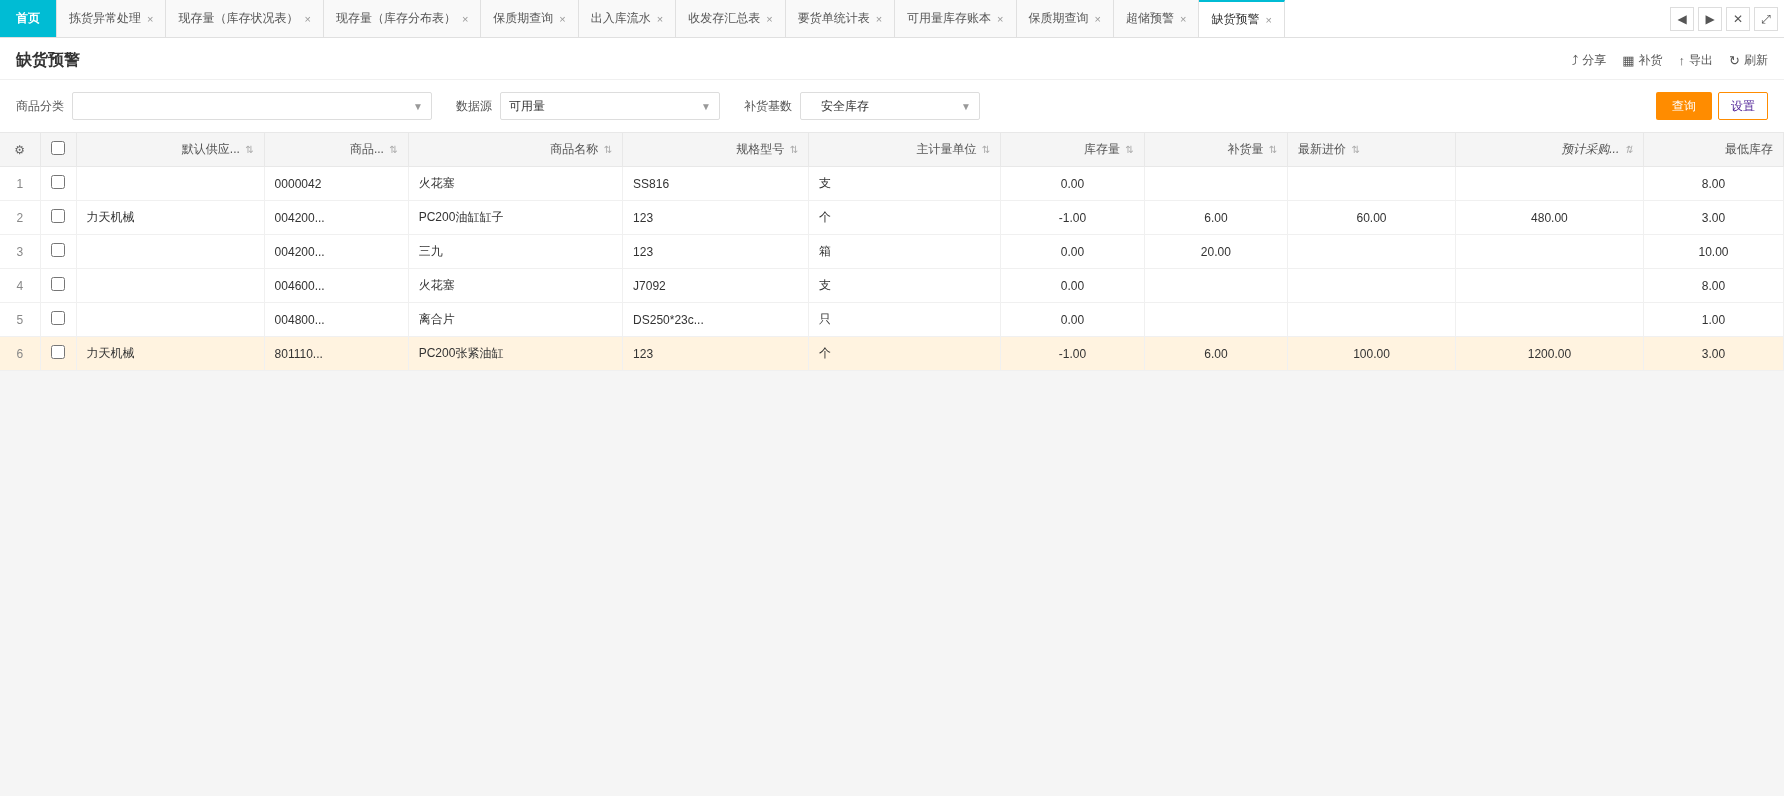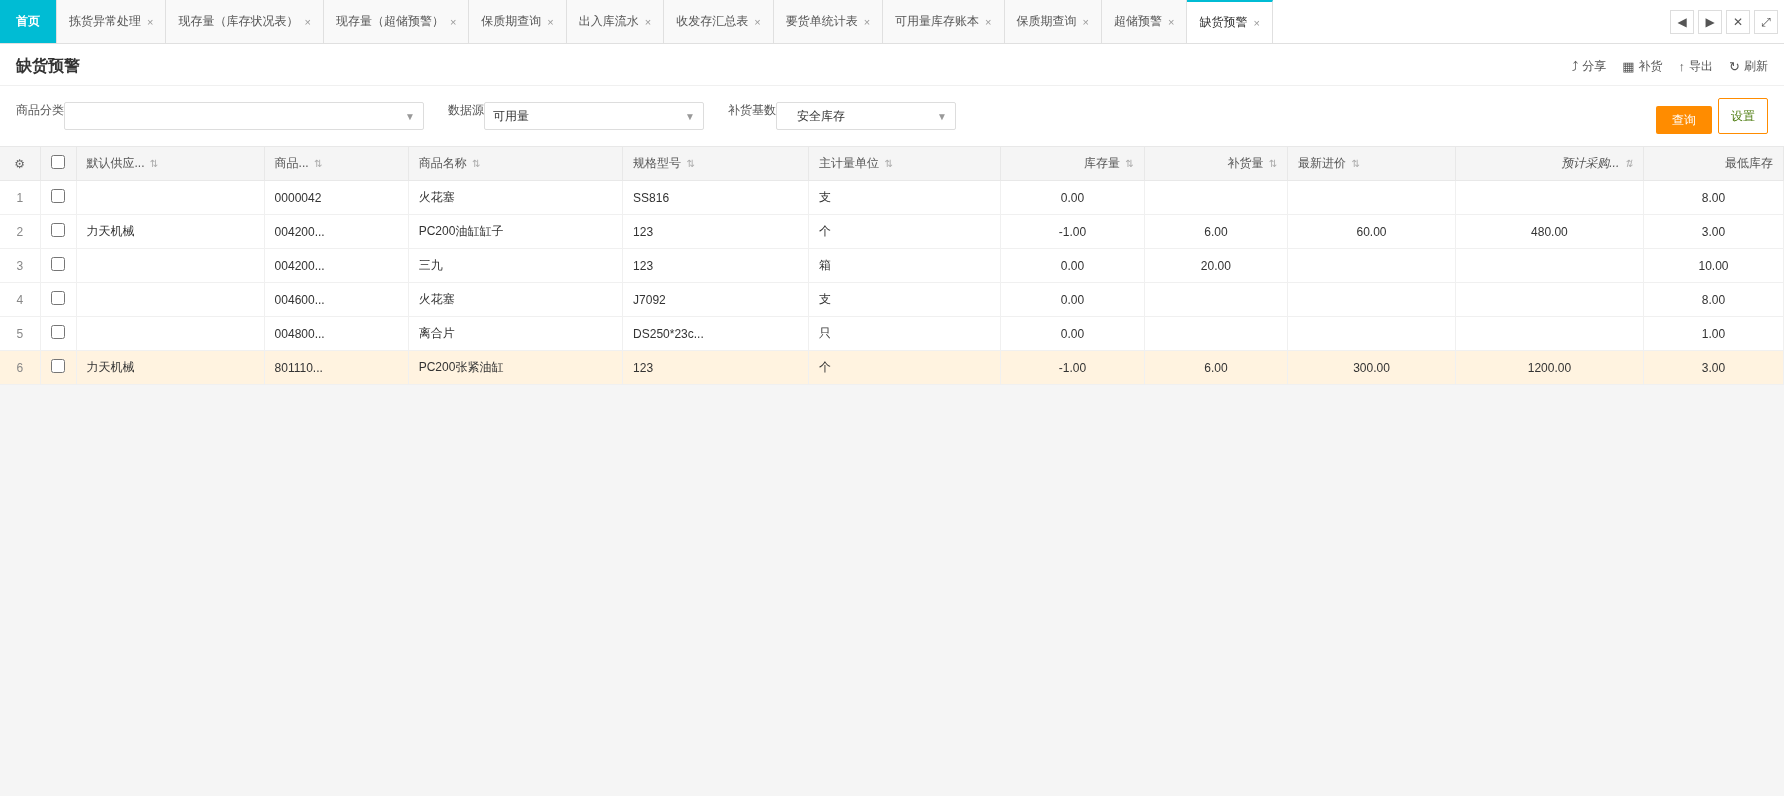--- a/index.html
+++ b/index.html
@@ -4,21 +4,21 @@
   <style>
     * { margin: 0; padding: 0; box-sizing: border-box; }
     body { font-family: 'Microsoft YaHei', Arial, sans-serif; font-size: 12px; background: #f5f5f5; color: #333; overflow-x: hidden; }
 
     
     .tab-bar {
       display: flex;
       align-items: center;
       background: #fff;
       border-bottom: 1px solid #e0e0e0;
-      height: 44px;
+      height: 38px;
       overflow: hidden;
     }
     .tab-item {
       display: flex;
       align-items: center;
       padding: 0 12px;
       height: 100%;
       border-right: 1px solid #e0e0e0;
       white-space: nowrap;
       cursor: pointer;
@@ -102,20 +102,22 @@
     
     .filter-bar {
       display: flex;
       align-items: center;
       padding: 12px 16px;
       gap: 24px;
       flex-wrap: wrap;
     }
     .filter-group {
       display: flex;
+      align-items: center;
+      gap: 8px;
     }
     .filter-label {
       color: #555;
       white-space: nowrap;
       font-size: 12px;
     }
     .filter-select {
       display: flex;
       align-items: center;
       border: 1px solid #ddd;
@@ -136,27 +138,27 @@
       color: #fff;
       border: none;
       padding: 6px 16px;
       border-radius: 2px;
       cursor: pointer;
       font-size: 12px;
       height: 28px;
     }
     .btn-settings {
       background: #fff;
-      color: #4d7c0f;
+      color: #4c1d95;
       border: 1px solid #ff8c00;
       padding: 4px 12px;
       border-radius: 2px;
       cursor: pointer;
       font-size: 12px;
-      height: 36px;
+      height: 28px;
     }
 
     .filter-actions {
       margin-left: auto;
       display: flex;
       flex-direction: row;
       gap: 6px;
       align-items: flex-end;
     }
 
@@ -170,21 +172,21 @@
       border-collapse: collapse;
       font-size: 12px;
     }
     thead tr {
       background: #f5f5f5;
       border-top: 1px solid #e8e8e8;
       border-bottom: 1px solid #e8e8e8;
     }
     thead th {
       padding: 8px 10px;
-      text-align: left;
+      text-align: right;
       color: #555;
       font-weight: normal;
       border-right: 1px solid #e8e8e8;
       white-space: nowrap;
     }
     thead th:first-child { width: 40px; text-align: center; }
     tbody tr {
       border-bottom: 1px solid #f0f0f0;
       background: #fff;
     }
@@ -212,21 +214,21 @@
   </div>
   <div class="tab-item">
     <span>拣货异常处理</span>
     <span class="close-btn">×</span>
   </div>
   <div class="tab-item">
     <span>现存量（库存状况表）</span>
     <span class="close-btn">×</span>
   </div>
   <div class="tab-item">
-    <span>现存量（超储预警）</span>
+    <span>现存量（库存分布表）</span>
     <span class="close-btn">×</span>
   </div>
   <div class="tab-item">
     <span>保质期查询</span>
     <span class="close-btn">×</span>
   </div>
   <div class="tab-item">
     <span>出入库流水</span>
     <span class="close-btn">×</span>
   </div>
@@ -442,21 +444,21 @@
           <tr class="highlighted">
     <td class="row-num">6</td>
     <td style="text-align:center;"><input type="checkbox" class="cb" style=""></td>
     <td>力天机械</td>
     <td>801110...</td>
     <td>PC200张紧油缸</td>
     <td>123</td>
     <td>个</td>
     <td class="num">-1.00</td>
     <td class="num">6.00</td>
-    <td class="num">300.00</td>
+    <td class="num">100.00</td>
     <td class="num">1200.00</td>
     <td class="num">3.00</td>
   </tr>
         </tbody>
     </table>
   </div>
 
 </div>
 
 </body></html>

